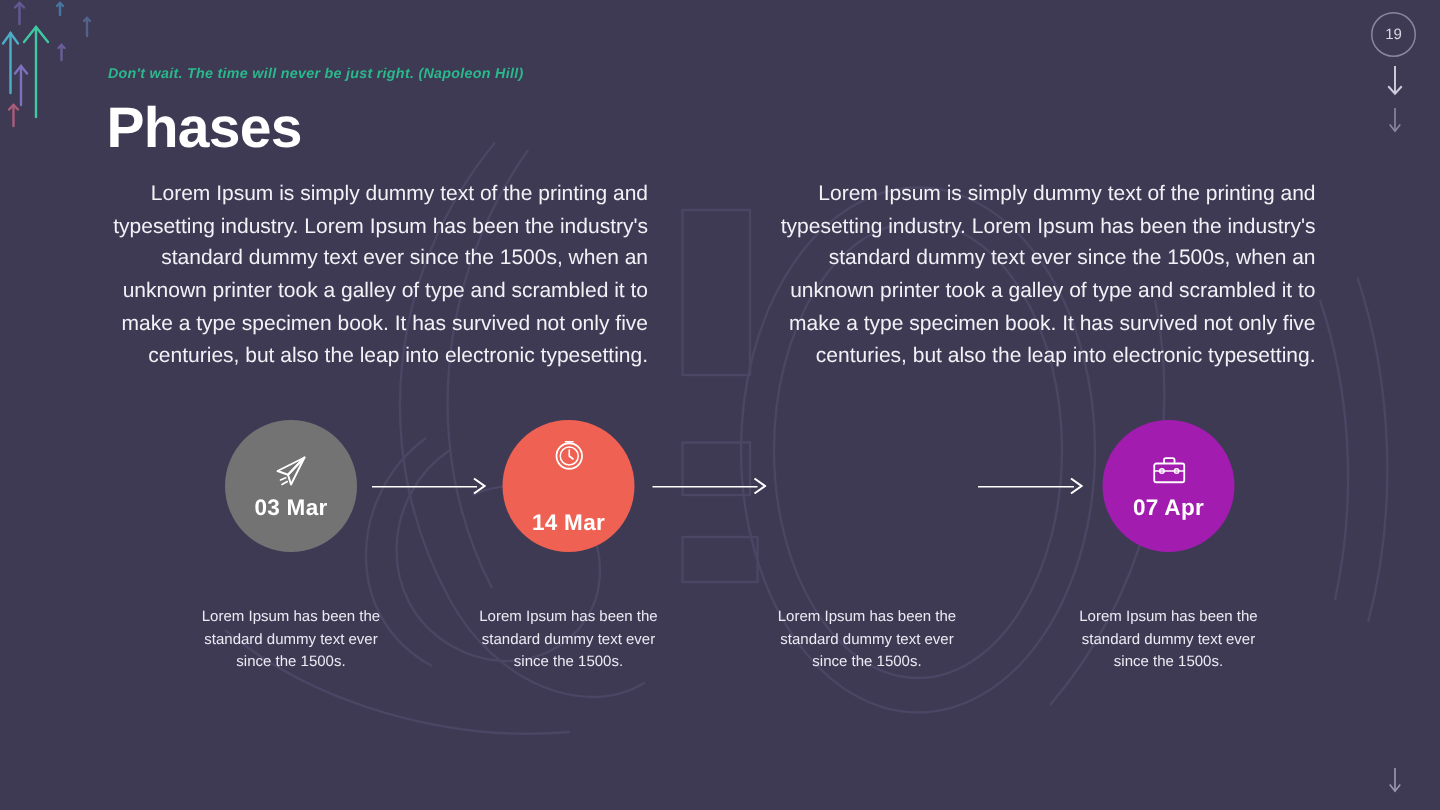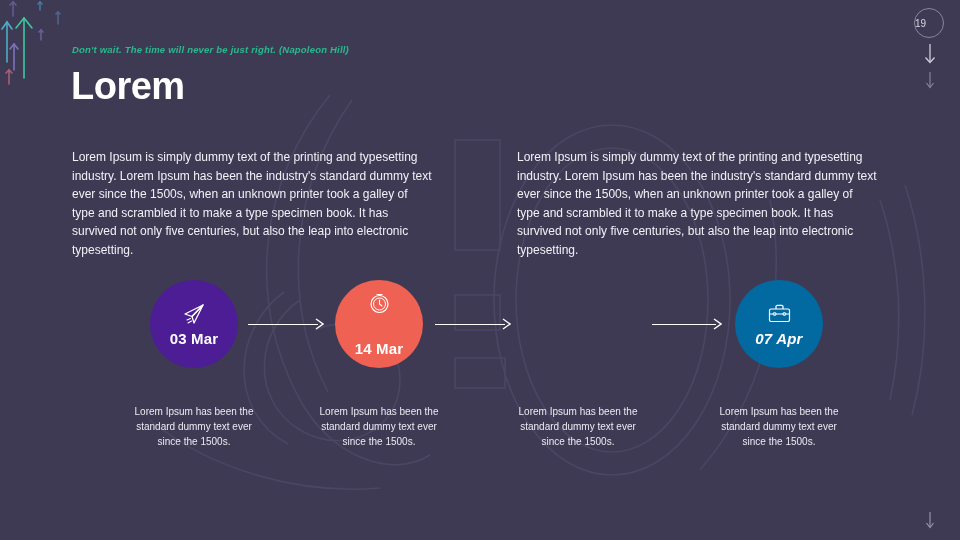--- a/index.html
+++ b/index.html
@@ -56,25 +56,26 @@
     font-size: 38px;
     font-weight: bold;
     letter-spacing: -0.5px;
     color: #ffffff;
     line-height: 1.1;
   }
 
   
   .body-col {
     position: absolute;
-    top: 148px;
+    top: 118px;
     width: 360px;
-    font-size: 12px;
+    font-size: 14px;
     line-height: 1.55;
     color: #f2f1f6;
+    text-align: right;
   }
   .body-col.left  { left: 72px; }
   .body-col.right { left: 517px; }
 
   
   .timeline {
     position: absolute;
     left: 0;
     top: 255px;
     width: 960px;
@@ -138,21 +139,21 @@
   .page-badge {
     position: absolute;
     right: 16px;
     top: 8px;
     width: 28px;
     height: 28px;
     border-radius: 50%;
     border: 1px solid #8a86a0;
     display: flex;
     align-items: center;
-    justify-content: flex-start;
+    justify-content: center;
     font-size: 10px;
     color: #d8d6e2;
   }
   .nav-arrow {
     position: absolute;
     width: 20px;
     height: 24px;
   }
   .nav-arrow.a1 { right: 20px; top: 42px; }
   .nav-arrow.a2 { right: 20px; top: 68px; }
@@ -217,21 +218,21 @@
         <g stroke="#5f7fb0" opacity="0.6">
           <path d="M58 24 V 12"></path>
             <path d="M56 14 L58 12 L60 14"></path>
         </g>
       </g>
     </svg>
   </div>
 
   <div class="quote">Don't wait. The time will never be just right. (Napoleon Hill)</div>
 
-  <div class="title">Lorem</div>
+  <div class="title">Phases</div>
 
   <div class="body-col left">Lorem Ipsum is simply dummy text of the printing and typesetting industry. Lorem Ipsum has been the industry's standard dummy text ever since the 1500s, when an unknown printer took a galley of type and scrambled it to make a type specimen book. It has survived not only five centuries, but also the leap into electronic typesetting.</div>
   <div class="body-col right">Lorem Ipsum is simply dummy text of the printing and typesetting industry. Lorem Ipsum has been the industry's standard dummy text ever since the 1500s, when an unknown printer took a galley of type and scrambled it to make a type specimen book. It has survived not only five centuries, but also the leap into electronic typesetting.</div>
 
   <div class="timeline">
 
     <div class="connector" style="left:248px; width:76px;">
       <div class="bar" style="width:70px;"></div>
       <svg class="head" viewBox="0 0 9 12" fill="none">
           <path d="M1 1 L8 6 L1 11" stroke="#ffffff" stroke-width="1.4" fill="none"></path>
@@ -243,21 +244,21 @@
           <path d="M1 1 L8 6 L1 11" stroke="#ffffff" stroke-width="1.4" fill="none"></path>
         </svg>
     </div>
     <div class="connector" style="left:652px; width:70px;">
       <div class="bar" style="width:64px;"></div>
       <svg class="head" viewBox="0 0 9 12" fill="none">
           <path d="M1 1 L8 6 L1 11" stroke="#ffffff" stroke-width="1.4" fill="none"></path>
         </svg>
     </div>
 
-    <div class="node" style="left:150px; top:25px; width:88px; height:88px; background:#4c1d95;">
+    <div class="node" style="left:150px; top:25px; width:88px; height:88px; background:#737373;">
       <span class="node-icon">
         <svg width="26" height="26" viewBox="0 0 26 26" fill="none">
           <path d="M22 4 L4 13 L11 15.5 L22 4 Z" stroke="#ffffff" stroke-width="1.3" stroke-linejoin="round"></path>
           <path d="M22 4 L13 22 L11 15.5 L22 4 Z" stroke="#ffffff" stroke-width="1.3" stroke-linejoin="round"></path>
           <path d="M6 19 L9.5 17.5" stroke="#ffffff" stroke-width="1.1" stroke-linecap="round"></path>
           <path d="M7 22 L10.5 20" stroke="#ffffff" stroke-width="1.1" stroke-linecap="round"></path>
         </svg>
       </span>
       <span class="node-date">03 Mar</span>
     </div>
@@ -269,21 +270,21 @@
           <circle cx="12.5" cy="13" r="6" stroke="#ffffff" stroke-width="1"></circle>
           <path d="M12.5 9 V 13 L15 15" stroke="#ffffff" stroke-width="1.1" stroke-linecap="round"></path>
           <path d="M10 3.5 H 15" stroke="#ffffff" stroke-width="1.1" stroke-linecap="round"></path>
           <path d="M12.5 3.5 V 4.5" stroke="#ffffff" stroke-width="1.1"></path>
         </svg>
       </span>
       <span class="node-date">14 Mar</span>
     </div>
 
 
-    <div class="node" style="left:735px; top:25px; width:88px; height:88px; background:#0369a1;font-style:italic;">
+    <div class="node" style="left:735px; top:25px; width:88px; height:88px; background:#a21caf;">
       <span class="node-icon">
         <svg width="27" height="26" viewBox="0 0 27 26" fill="none">
           <rect x="3.5" y="8" width="20" height="12.5" rx="1.4" stroke="#ffffff" stroke-width="1.2"></rect>
           <path d="M10 8 V 5.6 a1.2 1.2 0 0 1 1.2 -1.2 h4.6 a1.2 1.2 0 0 1 1.2 1.2 V 8" stroke="#ffffff" stroke-width="1.2"></path>
           <path d="M3.5 13 H 23.5" stroke="#ffffff" stroke-width="1"></path>
           <circle cx="8.6" cy="13" r="1.5" stroke="#ffffff" stroke-width="1"></circle>
           <circle cx="18.4" cy="13" r="1.5" stroke="#ffffff" stroke-width="1"></circle>
         </svg>
       </span>
       <span class="node-date">07 Apr</span>

